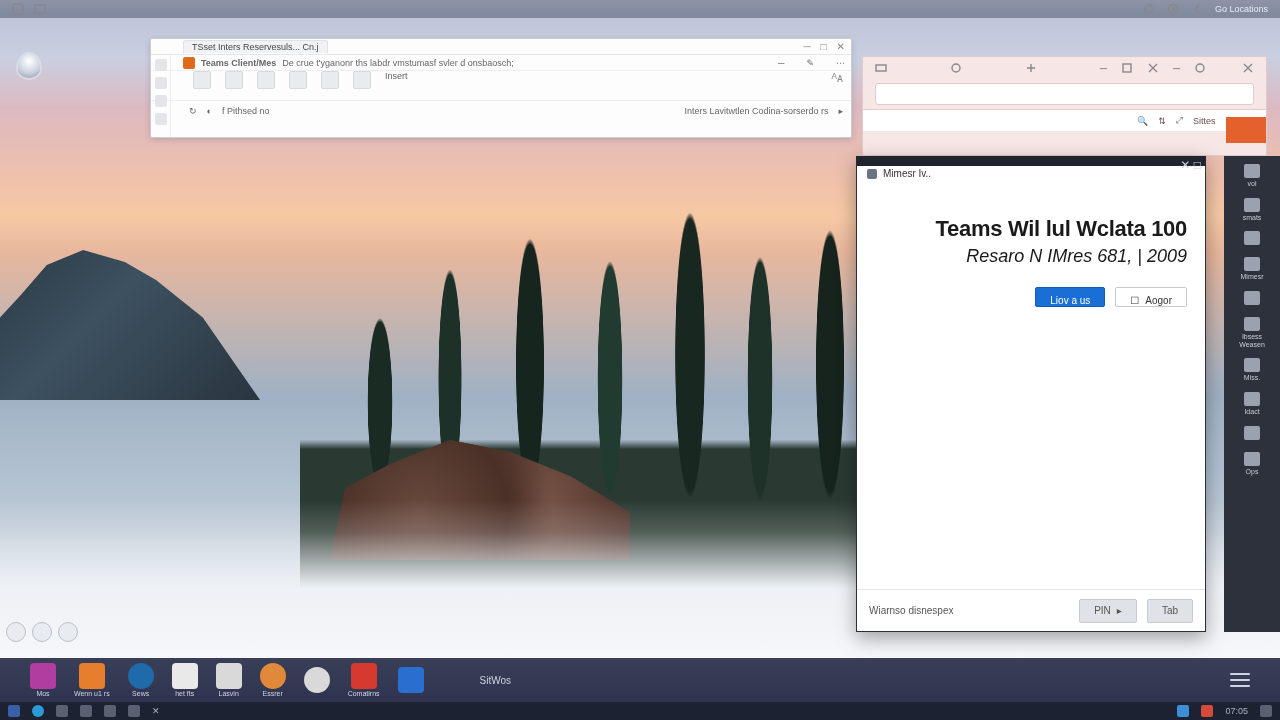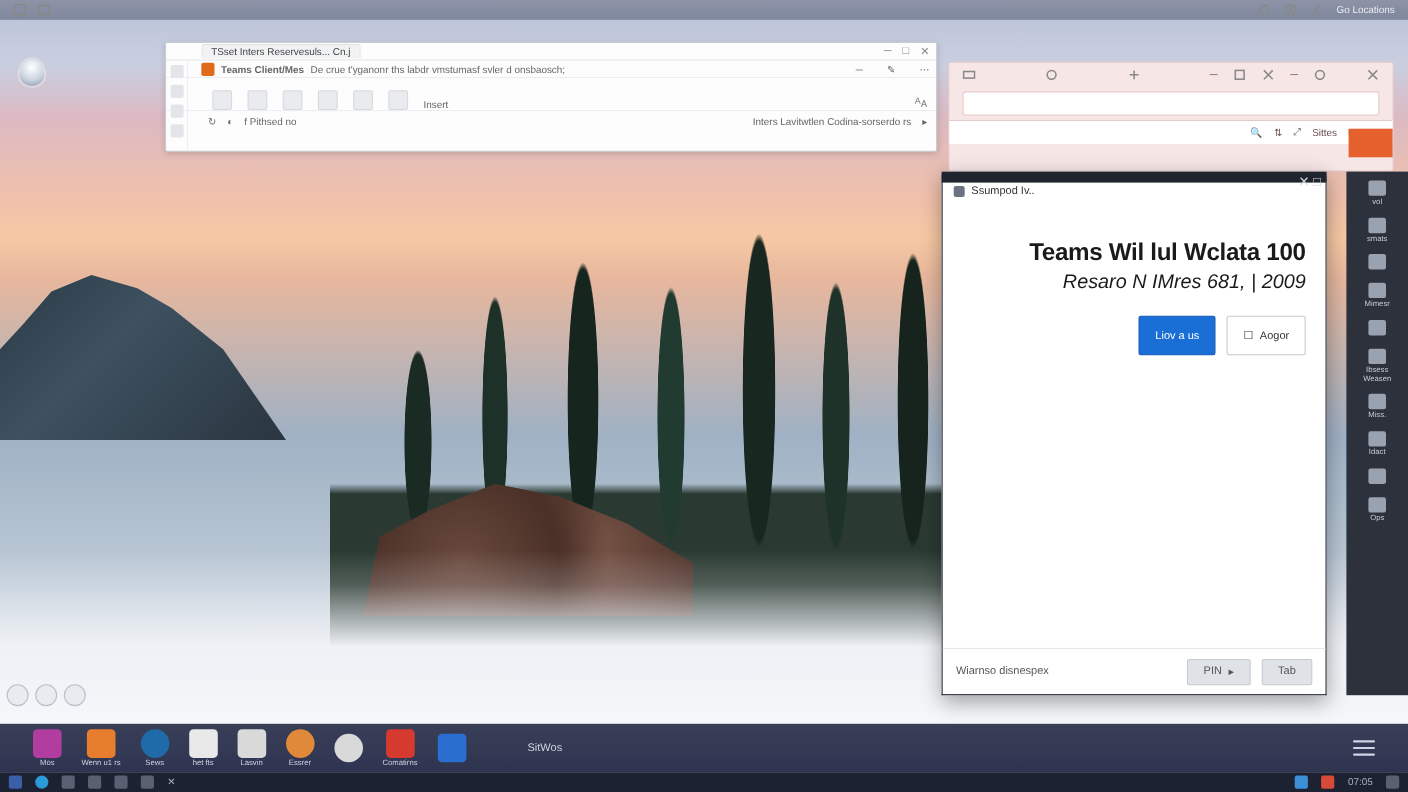--- a/index.html
+++ b/index.html
@@ -63,21 +63,21 @@
 
   
   #editor{position:absolute;left:150px;top:38px;width:702px;height:100px;
     background:#fdfdfd;border:1px solid #c9ccd2;border-radius:2px;
     box-shadow:0 2px 6px rgba(0,0,0,.15);font-size:10px;color:#555;}
   #editor .titlebar{height:16px;display:flex;align-items:center;gap:6px;padding:0 6px;border-bottom:1px solid #e4e6ea;}
   #editor .titlebar .tab{background:#f1f2f4;border:1px solid #dfe1e5;border-bottom:none;padding:1px 8px;border-radius:3px 3px 0 0;font-size:9px;color:#444;}
   #editor .titlebar .wbtn{margin-left:auto;display:flex;gap:10px;color:#888;font-size:10px;}
   #editor .crumb{height:16px;display:flex;align-items:center;gap:6px;padding:0 6px;font-size:9px;color:#666;border-bottom:1px solid #eceef1;}
   #editor .crumb .bico{width:12px;height:12px;background:#e06a1b;border-radius:2px;}
-  #editor .tools{height:30px;display:flex;align-items:flex-end;gap:14px;padding:0 8px;border-bottom:1px solid #eceef1;}
+  #editor .tools{height:30px;display:flex;align-items:flex-start;gap:14px;padding:0 8px;border-bottom:1px solid #eceef1;}
   #editor .tools .t{width:18px;height:18px;background:#e9ebee;border:1px solid #d7d9dd;border-radius:2px;}
   #editor .tools .tlbl{font-size:9px;color:#666;}
   #editor .status{height:20px;display:flex;align-items:center;gap:10px;padding:0 8px;font-size:9px;color:#666;}
   #editor .status .sp{flex:1;}
   #editor .left{position:absolute;left:0;top:16px;bottom:0;width:20px;border-right:1px solid #eceef1;
     display:flex;flex-direction:column;align-items:center;gap:6px;padding-top:4px;}
   #editor .left .lico{width:12px;height:12px;background:#e3e5e9;border-radius:2px;}
 
   
   #pink{position:absolute;left:862px;top:56px;width:405px;height:100px;
@@ -94,21 +94,21 @@
     background:#fff;border:1px solid #2a2f3a;border-top:10px solid #1f242e;
     box-shadow:0 6px 18px rgba(0,0,0,.35);}
   #dialog .dtitle{position:absolute;top:2px;left:10px;display:flex;align-items:center;gap:6px;font-size:10px;color:#333;}
   #dialog .dtitle .dico{width:10px;height:10px;background:#6b7380;border-radius:2px;}
   #dialog .close{position:absolute;top:-8px;right:4px;color:#cfd3da;font-size:12px;}
   #dialog .body{padding:50px 18px 0;text-align:right;}
   #dialog h1{font-size:22px;font-weight:600;color:#1a1a1a;letter-spacing:-.3px;}
   #dialog h2{font-size:18px;font-weight:400;color:#1a1a1a;margin-top:4px;font-style:italic;}
   #dialog .desc{font-size:9px;color:#555;margin-top:14px;line-height:1.5;}
   #dialog .btns{margin-top:20px;display:flex;gap:10px;justify-content:flex-end;}
-  #dialog .btn{height:36px;padding:0 14px;font-size:10px;border-radius:2px;display:flex;align-items:center;gap:6px;cursor:pointer;}
+  #dialog .btn{height:20px;padding:0 14px;font-size:10px;border-radius:2px;display:flex;align-items:flex-end;gap:6px;cursor:pointer;}
   #dialog .primary{background:#1a6fd6;color:#fff;border:1px solid #155bb0;}
   #dialog .secondary{background:#fff;color:#333;border:1px solid #c7cad0;}
   #dialog .footer{position:absolute;left:0;right:0;bottom:0;height:42px;border-top:1px solid #e3e5e9;
     display:flex;align-items:center;padding:0 12px;gap:10px;}
   #dialog .footer .link{font-size:10px;color:#555;}
   #dialog .footer .sp{flex:1;}
   #dialog .navbtn{height:24px;padding:0 14px;font-size:10px;background:#dfe2e7;border:1px solid #c7cad0;border-radius:2px;display:flex;align-items:center;gap:6px;color:#555;}
 
   
   #rside{position:absolute;right:0;top:156px;width:56px;height:476px;
@@ -261,21 +261,21 @@
     <span>Uw</span>
     <span>⟳</span>
   </div>
   <div class="orange"></div>
 </div>
 
 <div id="dialog">
   <div class="close">✕ □</div>
   <div class="dtitle">
     <span class="dico"></span>
-    <span>Ssumpod  Iv..</span>
+    <span>Mimesr  Iv..</span>
   </div>
   <div class="body">
     <h1>Teams Wil lul Wclata 100</h1>
     <h2>Resaro N IMres 681, | 2009</h2>
     <div class="btns">
       <div class="btn primary">
         <span>Liov a us</span>
       </div>
       <div class="btn secondary">
         <span>☐</span>

